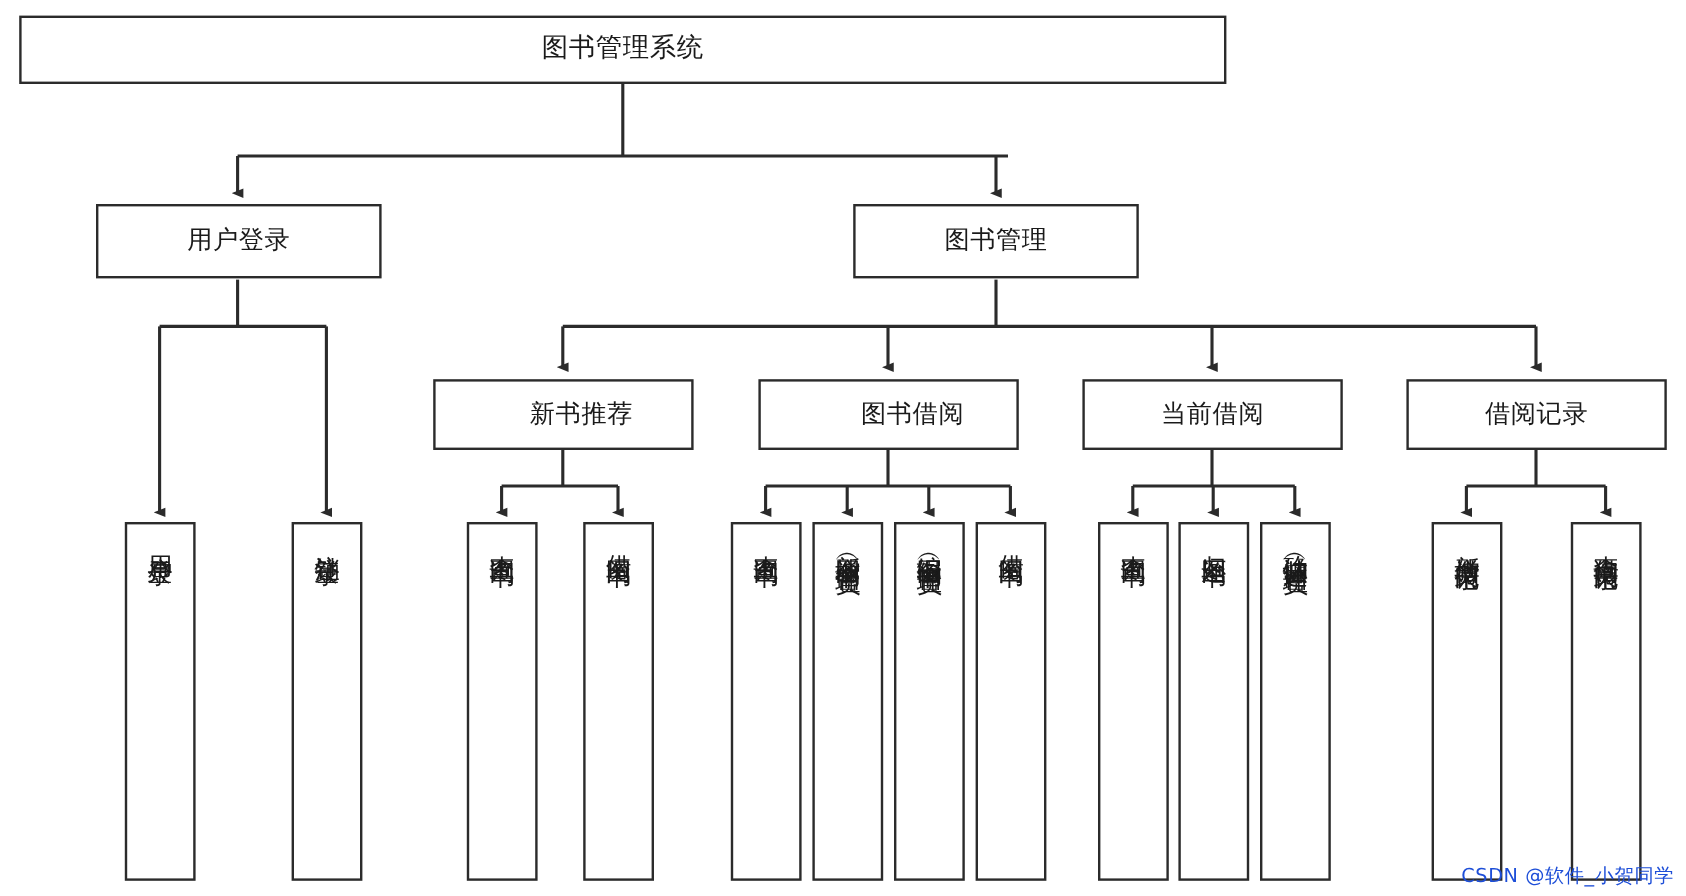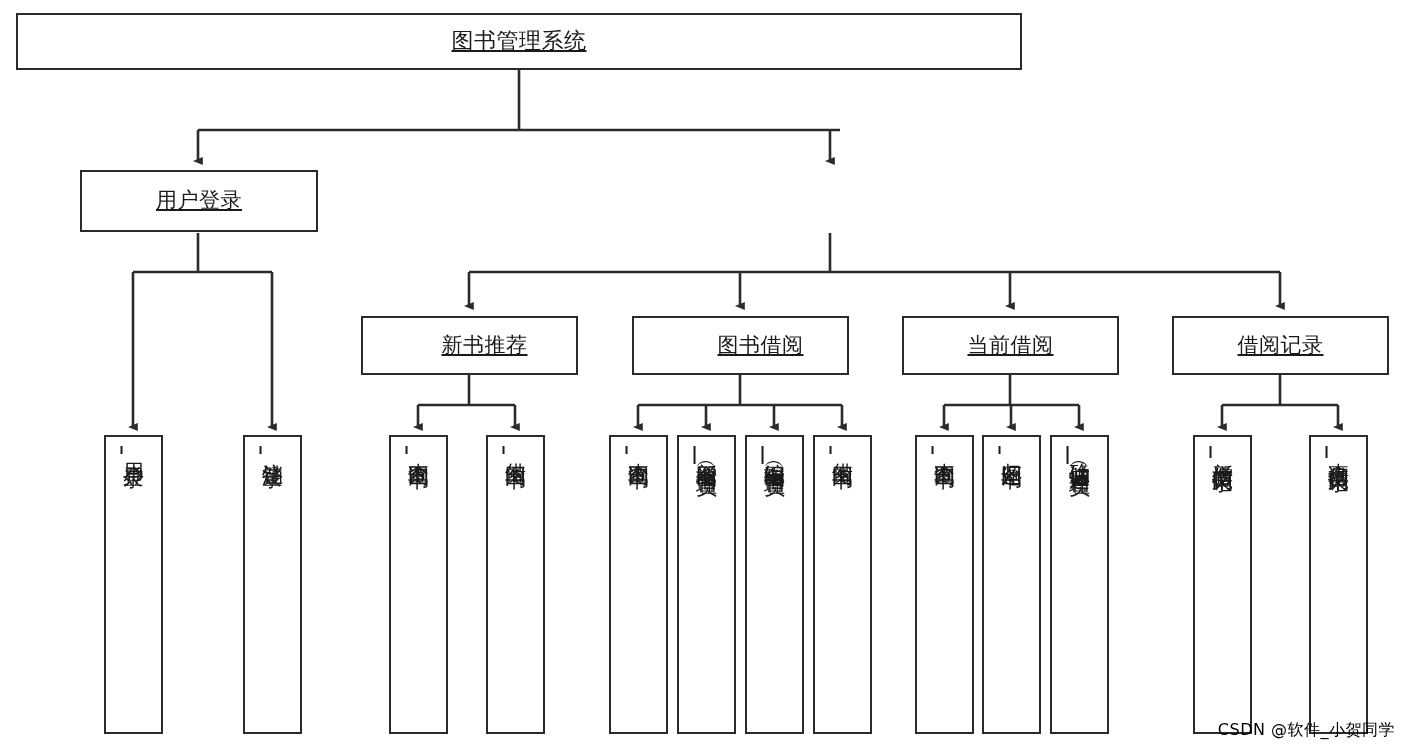--- a/index.html
+++ b/index.html
@@ -34,21 +34,20 @@
     display: flex;
     align-items: center;
     justify-content: center;
     color: #1a1a1a;
   }
   .node .label {
     display: block;
     text-align: center;
     line-height: 1.22;
     letter-spacing: 0.5px;
-    text-decoration: underline;
   }
   
   .node.horiz .label {
     writing-mode: horizontal-tb;
     font-size: 21px;
   }
   .node.root .label {
     font-size: 22px;
   }
   
@@ -63,21 +62,21 @@
     font-size: 21px;
     line-height: 1.05;
     letter-spacing: 2px;
     white-space: nowrap;
   }
   #watermark {
     position: absolute;
     right: 10px;
     bottom: 6px;
     font-size: 16px;
-    color: #000000;
+    color: #1d4ed8;
     letter-spacing: 0.5px;
     white-space: nowrap;
     user-select: none;
   }
 </style>
 </head>
 <body>
 
 <div id="canvas">
 
@@ -132,20 +131,23 @@
   </svg>
 
   <div class="node horiz root" style="left:16px; top:13px; width:1006px; height:57px;">
     <span class="label">图书管理系统</span>
   </div>
 
   <div class="node horiz" style="left:80px; top:170px; width:238px; height:62px;">
     <span class="label">用户登录</span>
   </div>
 
+  <div class="node horiz" style="left:711px; top:170px; width:238px; height:62px;">
+    <span class="label">图书管理</span>
+  </div>
 
   <div class="node horiz" style="left:361px; top:316px; width:217px; height:59px;padding-left:30px;">
     <span class="label">新书推荐</span>
   </div>
 
   <div class="node horiz" style="left:632px; top:316px; width:217px; height:59px;padding-left:40px;">
     <span class="label">图书借阅</span>
   </div>
 
   <div class="node horiz" style="left:1172px; top:316px; width:217px; height:59px;">

